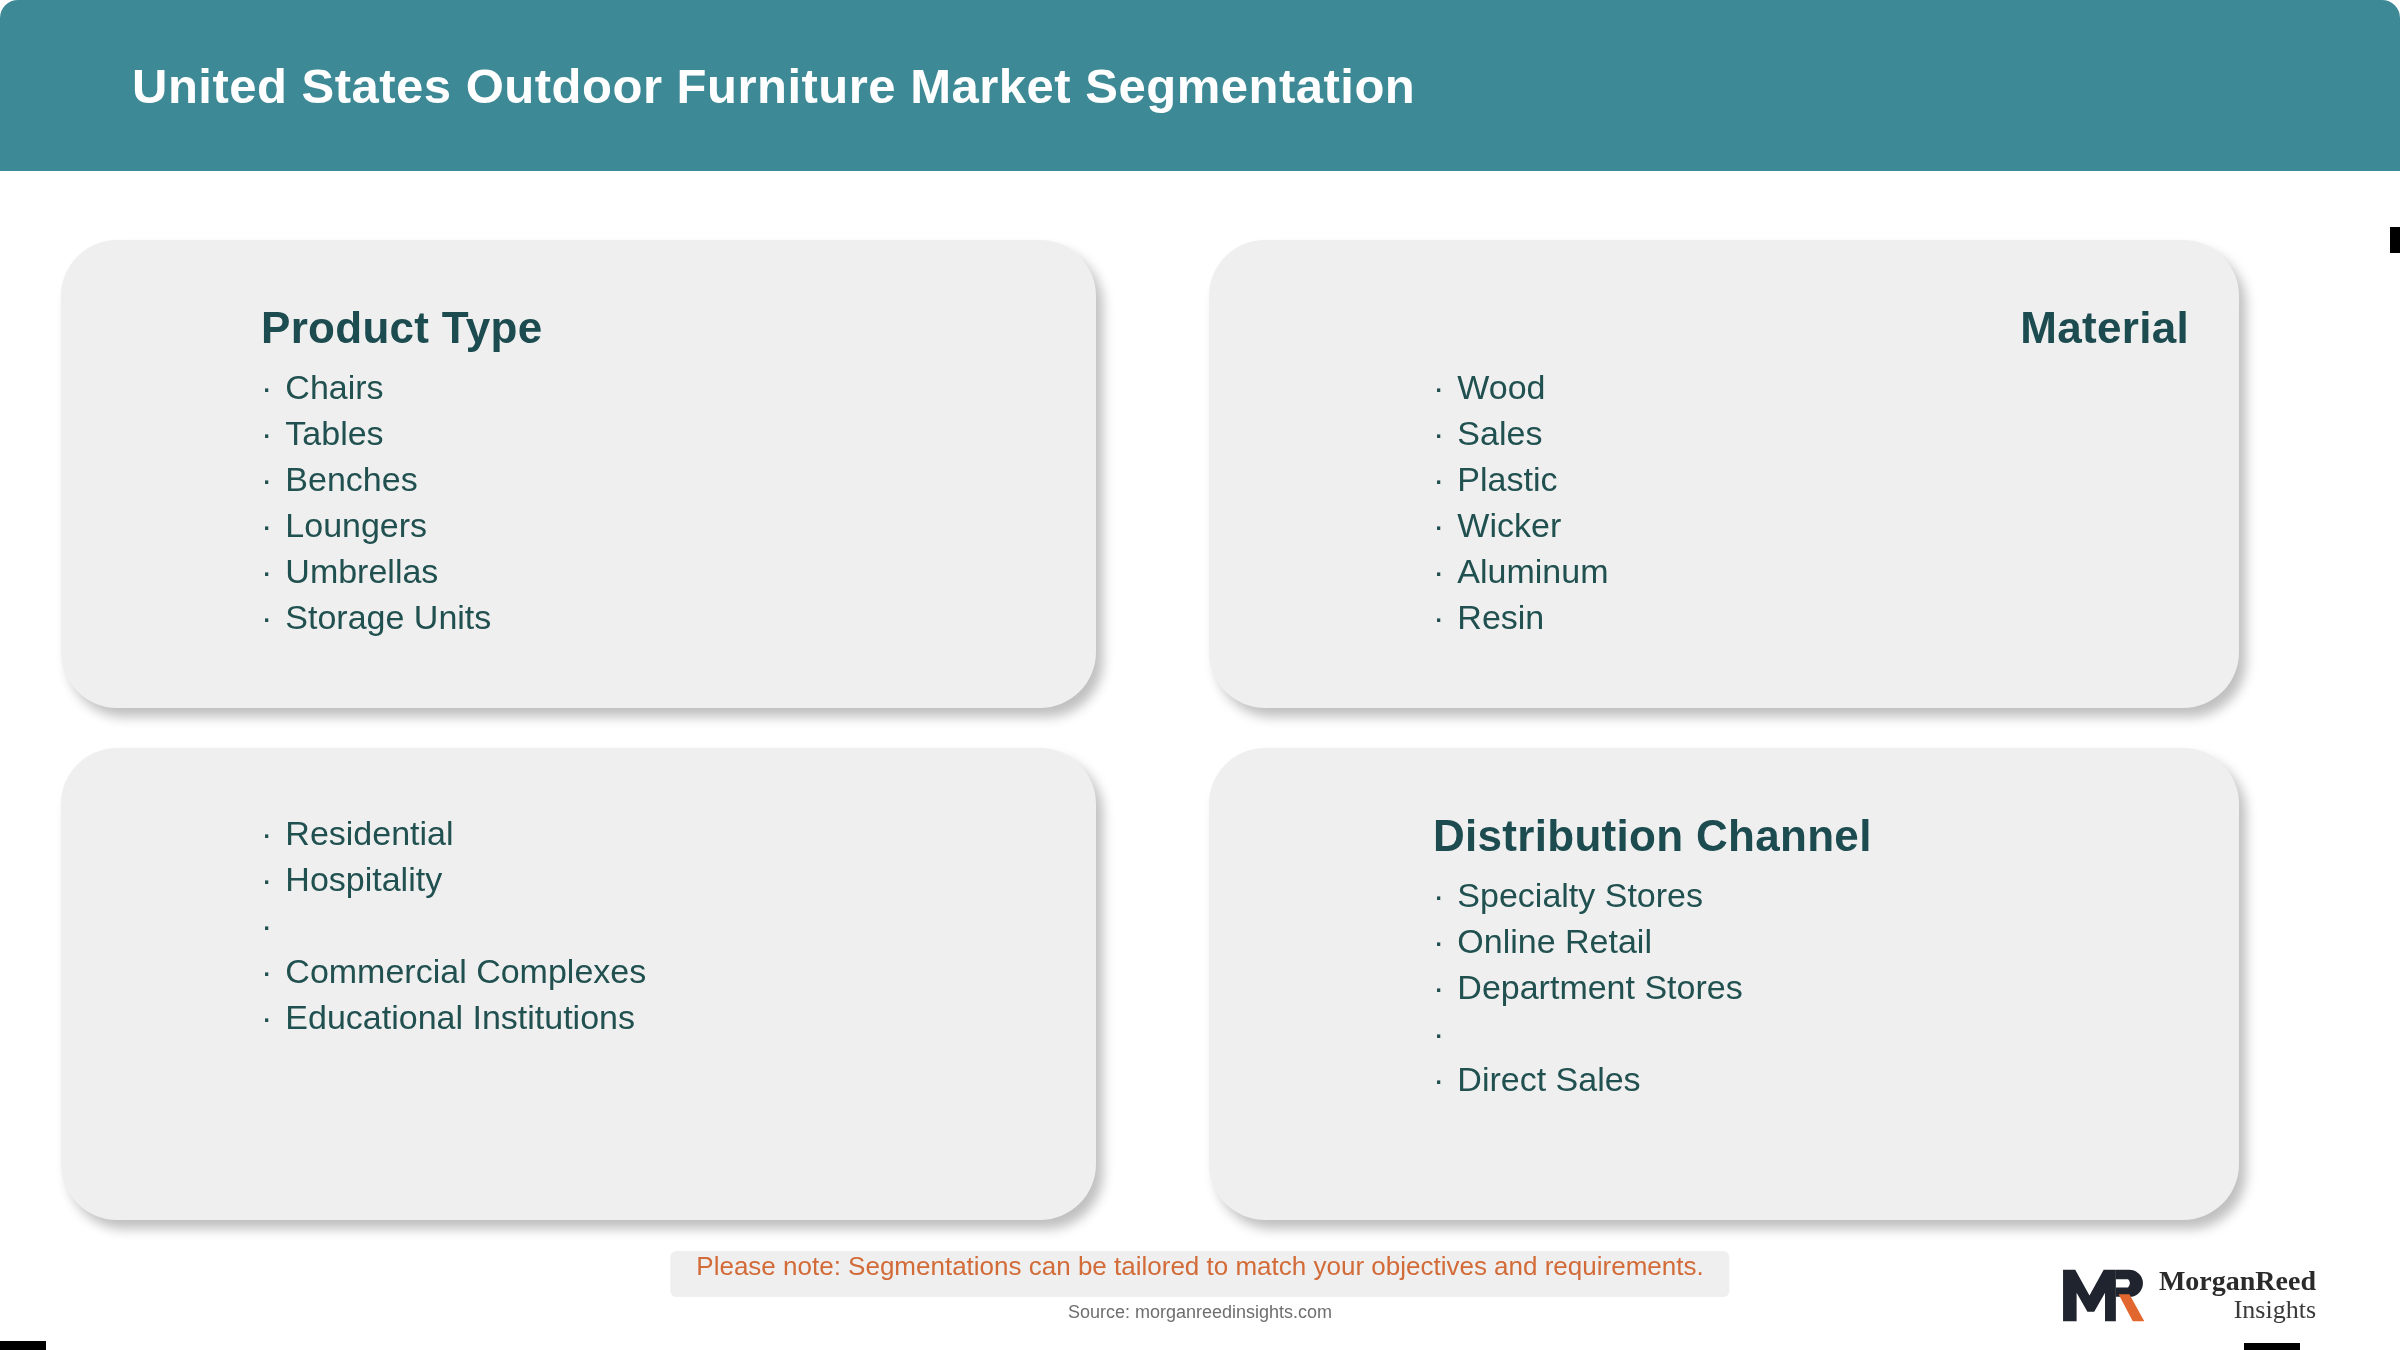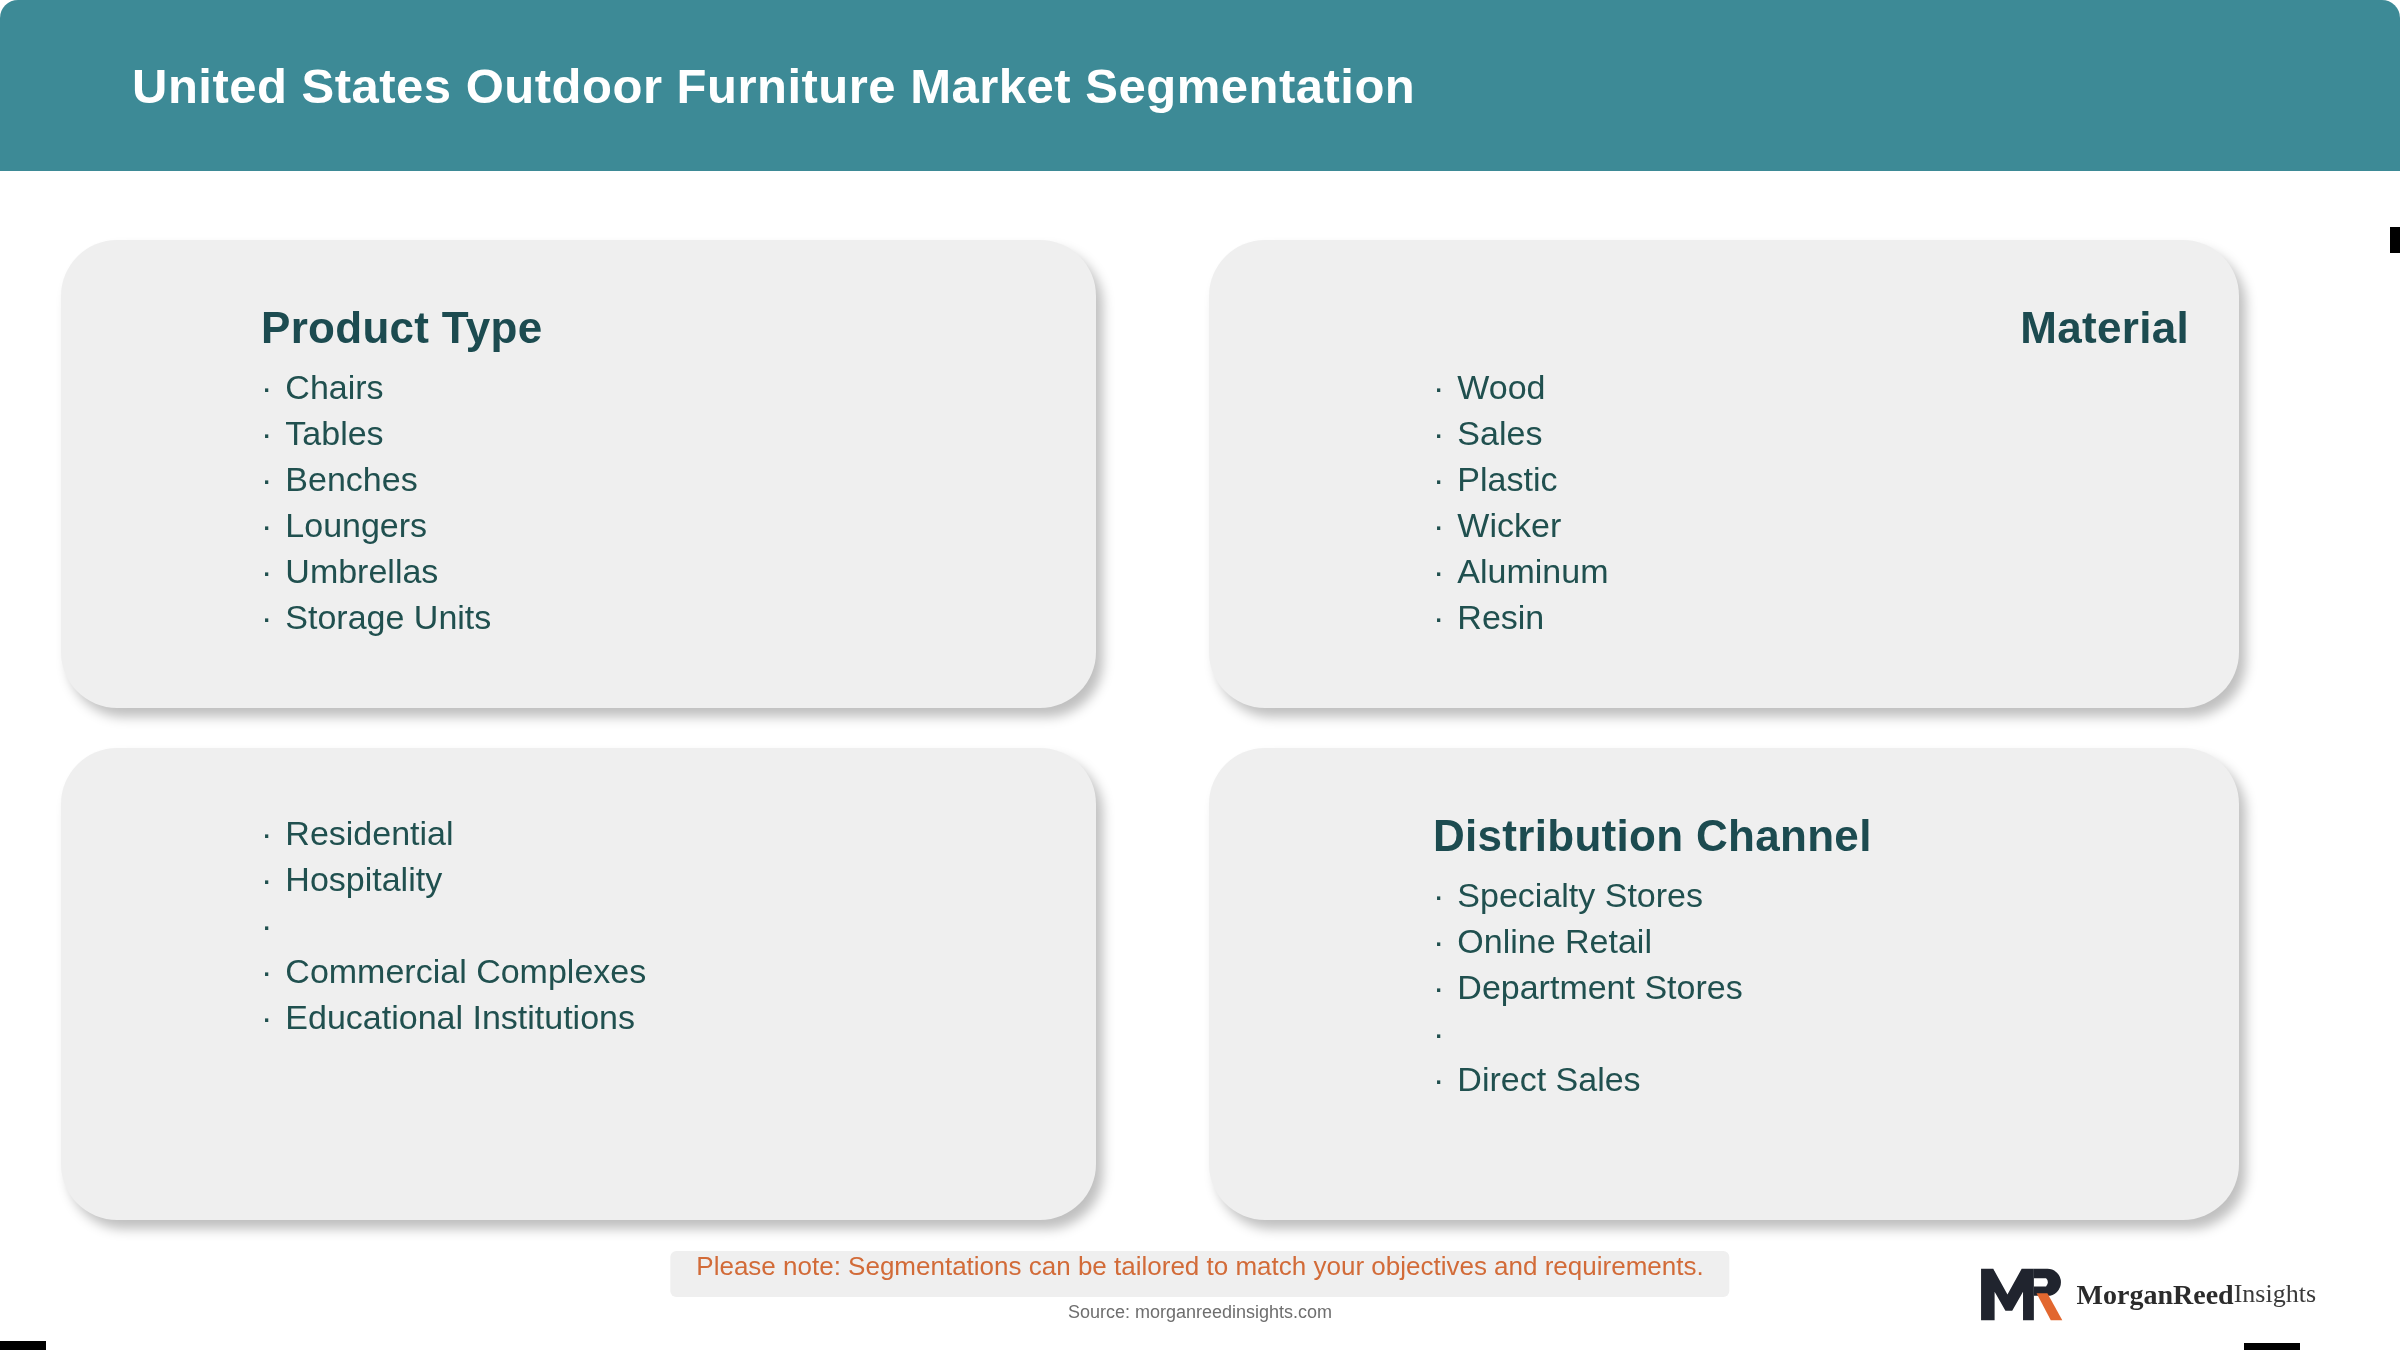--- a/index.html
+++ b/index.html
@@ -68,21 +68,21 @@
     width:2400px;
     text-align:center;
     color:#6e6e6e;
     font-size:18px;
   }
   .logo {
     position:absolute;
     right:84px; top:1266px;
     display:flex; align-items:center; gap:12px;
   }
-  .logo-text { display:flex; flex-direction:row; justify-content:center; }
+  .logo-text { display:flex; flex-direction:column; justify-content:center; }
   .logo-name {
     font-family:"Liberation Serif", serif;
     font-weight:700;
     font-size:28px;
     line-height:30px;
     color:#2b2b2b;
   }
   .logo-sub {
     font-family:"Liberation Serif", serif;
     font-size:26px;

